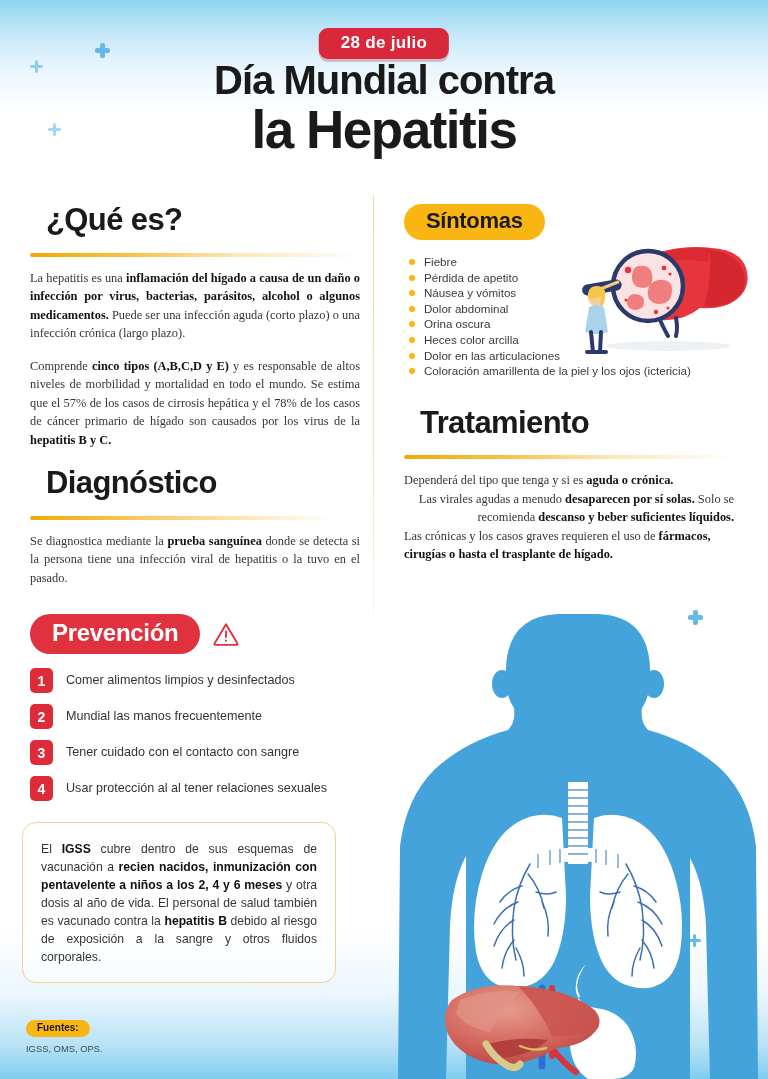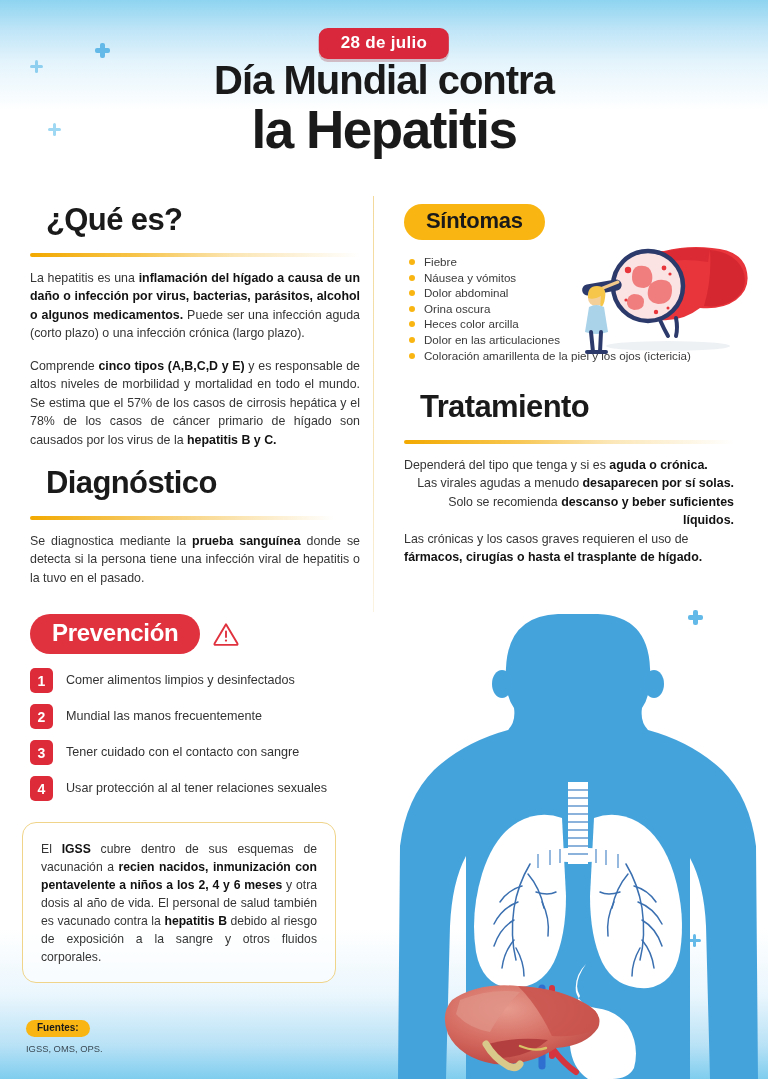--- a/index.html
+++ b/index.html
@@ -71,20 +71,21 @@
     border-radius:2px;
   }
   .rule.short{background:linear-gradient(to right,#f2a900 0%,#f8cf73 40%,rgba(255,255,255,0) 92%);}
 
   p.body{
     margin:0 0 14px 0;
     font-size:12.4px;
     line-height:18.5px;
     text-align:justify;
     color:#353535;
+    font-family:Liberation Serif, serif;
   }
   p.body b{color:#121212;font-weight:bold;}
   p.body:last-child{margin-bottom:0;}
 
   
   .pill{
     display:inline-block;
     color:#ffffff;font-weight:bold;
     border-radius:999px;
     line-height:1;
@@ -208,20 +209,21 @@
           <div class="prev-num">4</div>
           <div class="prev-text">Usar protección al al tener relaciones sexuales</div>
         </div>
       </div>
   </div>
 
   <div class="col-right">
     <span class="pill yellow">Síntomas</span>
     <ul class="symptoms" id="symptom-list">
         <li>Fiebre</li>
+        <li>Pérdida de apetito</li>
         <li>Náusea y vómitos</li>
         <li>Dolor abdominal</li>
         <li>Orina oscura</li>
         <li>Heces color arcilla</li>
         <li>Dolor en las articulaciones</li>
         <li>Coloración amarillenta de la piel y los ojos (ictericia)</li>
       </ul>
 
     <h2 class="sec" style="margin-top:28px">Tratamiento</h2>
     <div class="rule"></div>

